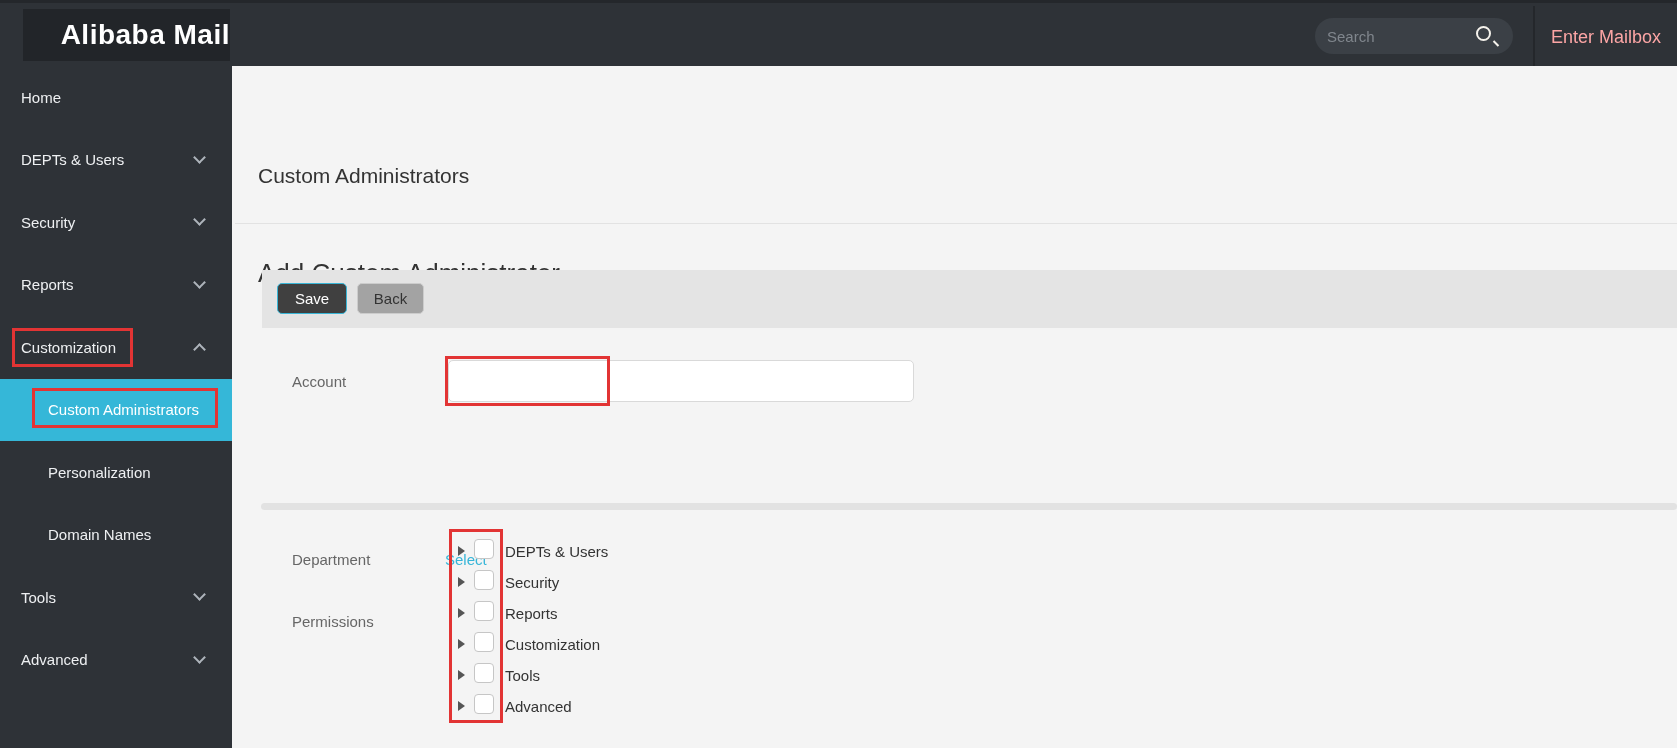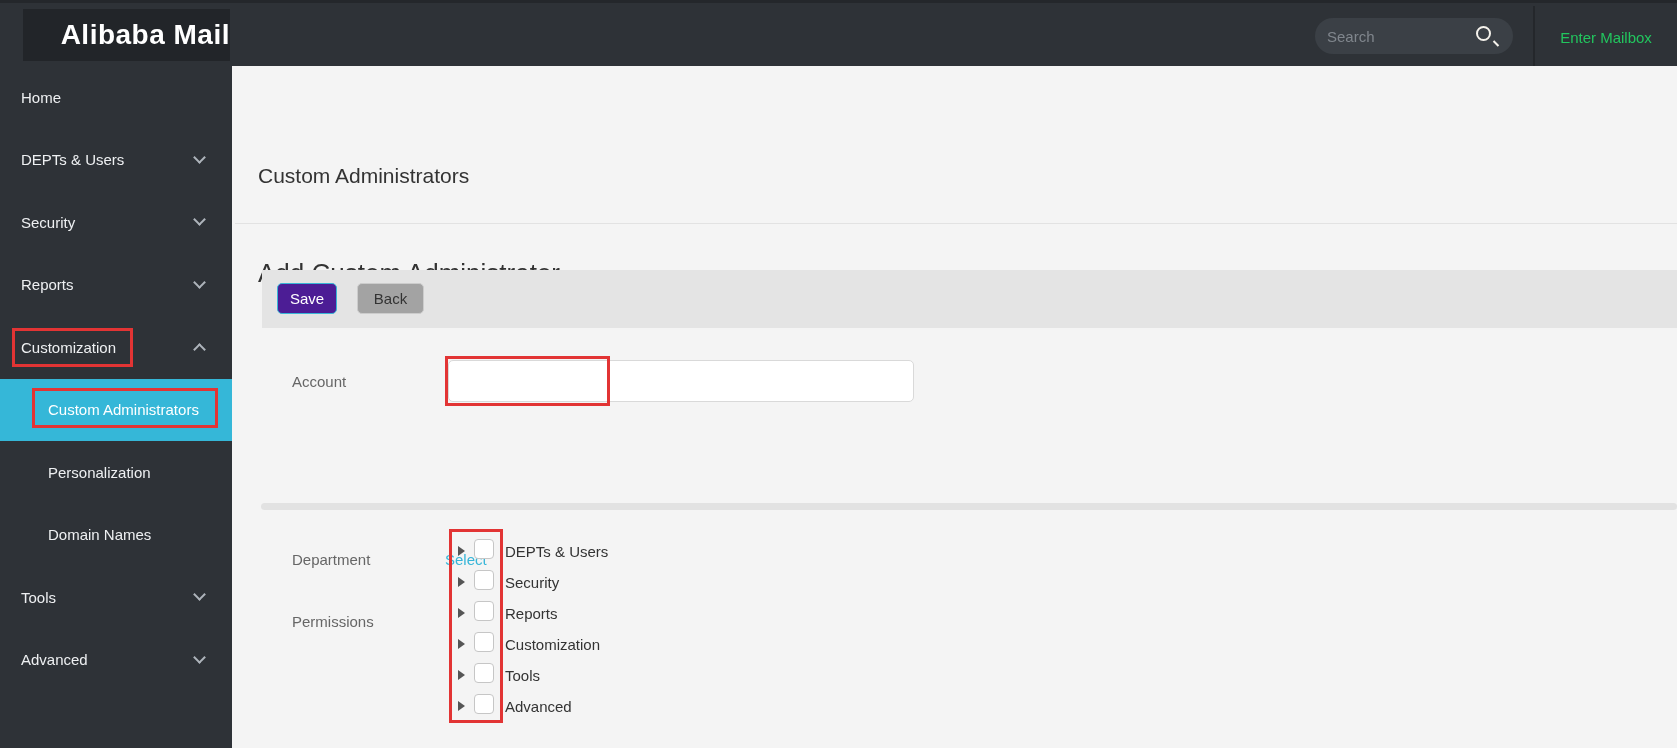--- a/index.html
+++ b/index.html
@@ -19,21 +19,21 @@
     font-family:"Liberation Sans", sans-serif; }
   .search-box input::placeholder { color:#80868d; }
   .mag { position:absolute; right:22px; top:8px; width:15px; height:15px;
     border:2px solid #f5f2ec; border-radius:50%; }
   .mag-handle { position:absolute; right:16px; top:22px; width:2px; height:7px;
     background:#f5f2ec; transform:rotate(-45deg); }
   .top-divider { position:absolute; left:1533px; top:3px; width:2px; height:63px;
     background:#24272b; }
   .enter-mailbox { position:absolute; left:1535px; top:3px; width:142px; height:63px;
     display:flex; align-items:center; justify-content:center;
-    color:#22c55e; font-size:15px; cursor:pointer; }
+    color:#fca5a5; font-size:18px; cursor:pointer; }
 
   
   .sidebar { position:absolute; left:0; top:66px; width:232px; height:682px;
     background:#2e3237; }
   .side-item { position:relative; height:62.5px; display:flex; align-items:center;
     padding-left:21px; color:#eef0f2; font-size:15px; cursor:pointer; }
   .side-item.sub { padding-left:48px; }
   .side-item.active { background:#35b7d8; color:#fff; }
   .chev { position:absolute; right:28px; width:9px; height:9px;
     border-right:2px solid #aeb4bb; border-bottom:2px solid #aeb4bb; }
@@ -44,21 +44,21 @@
   .main { position:absolute; left:232px; top:66px; width:1445px; height:682px;
     background:#f4f4f4; }
   .page-title { position:absolute; left:26px; top:98px; font-size:21px; color:#333; }
   .divider1 { position:absolute; left:3px; right:0; top:157px; height:1px;
     background:#e2e2e2; }
   .h1 { position:absolute; left:26px; top:192px; font-size:26px; color:#333; }
   .toolbar { position:absolute; left:30px; right:0; top:204px; height:58px;
     background:#e4e4e4; }
   .btn { position:absolute; top:13px; height:31px; border-radius:5px;
     font-size:15px; font-family:"Liberation Sans", sans-serif; cursor:pointer; }
-  .btn-save { left:15px; width:60px; background:#4c1d95; border:1px solid #39b6d7;
+  .btn-save { left:15px; width:70px; background:#404040; border:1px solid #39b6d7;
     color:#fff; }
   .btn-back { left:95px; width:67px; background:#a3a3a3; border:1px solid #ccc;
     color:#333; }
 
   .form-label { position:absolute; font-size:15px; color:#666; text-align:left; }
   .account-label { left:60px; width:144px; top:307px; }
   .account-input { position:absolute; left:216px; top:294px; width:466px; height:42px;
     background:#fff; border:1px solid #d9d9d9; border-radius:5px;
     font-size:15px; color:#333; padding:0 12px; outline:none;
     font-family:"Liberation Sans", sans-serif; }

